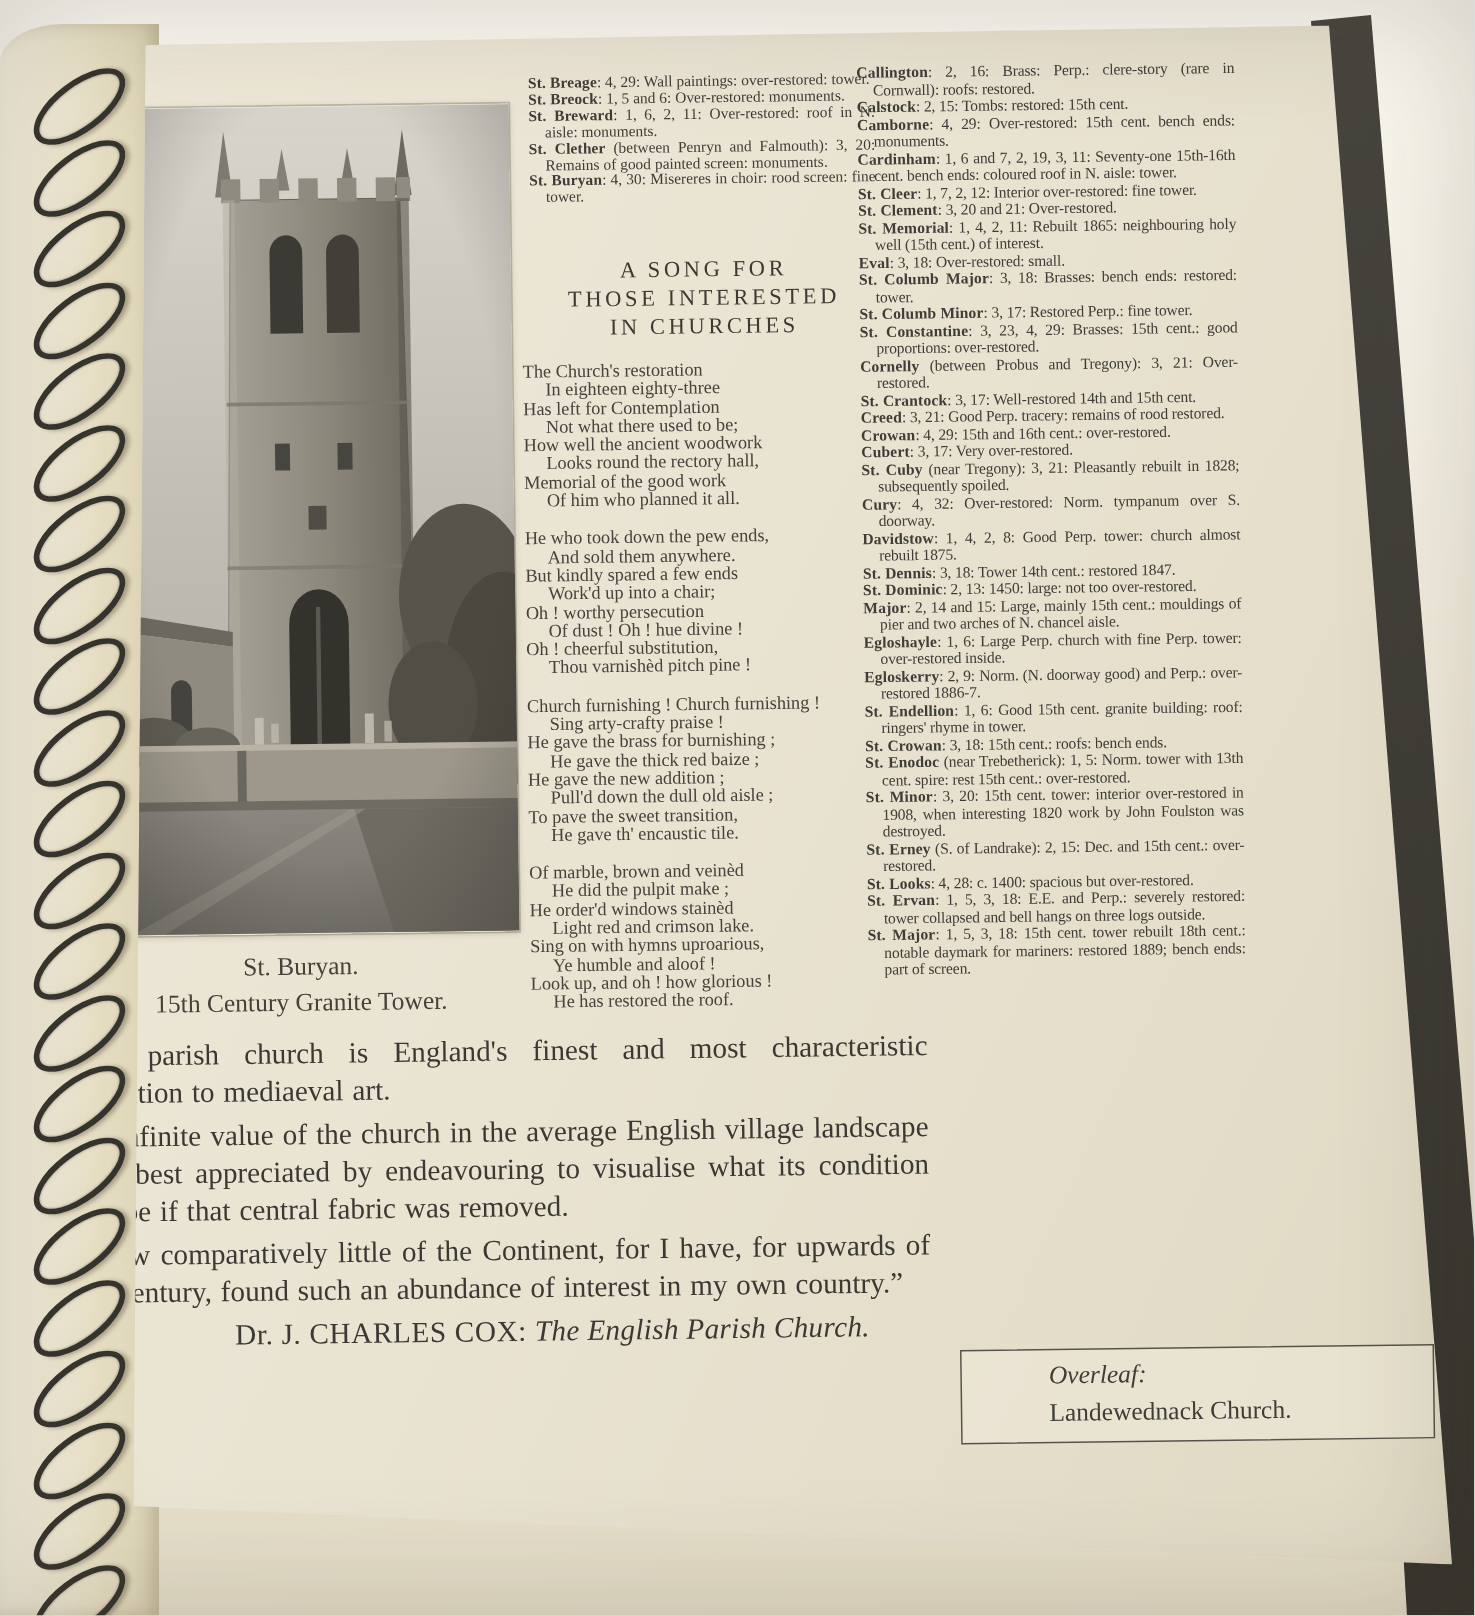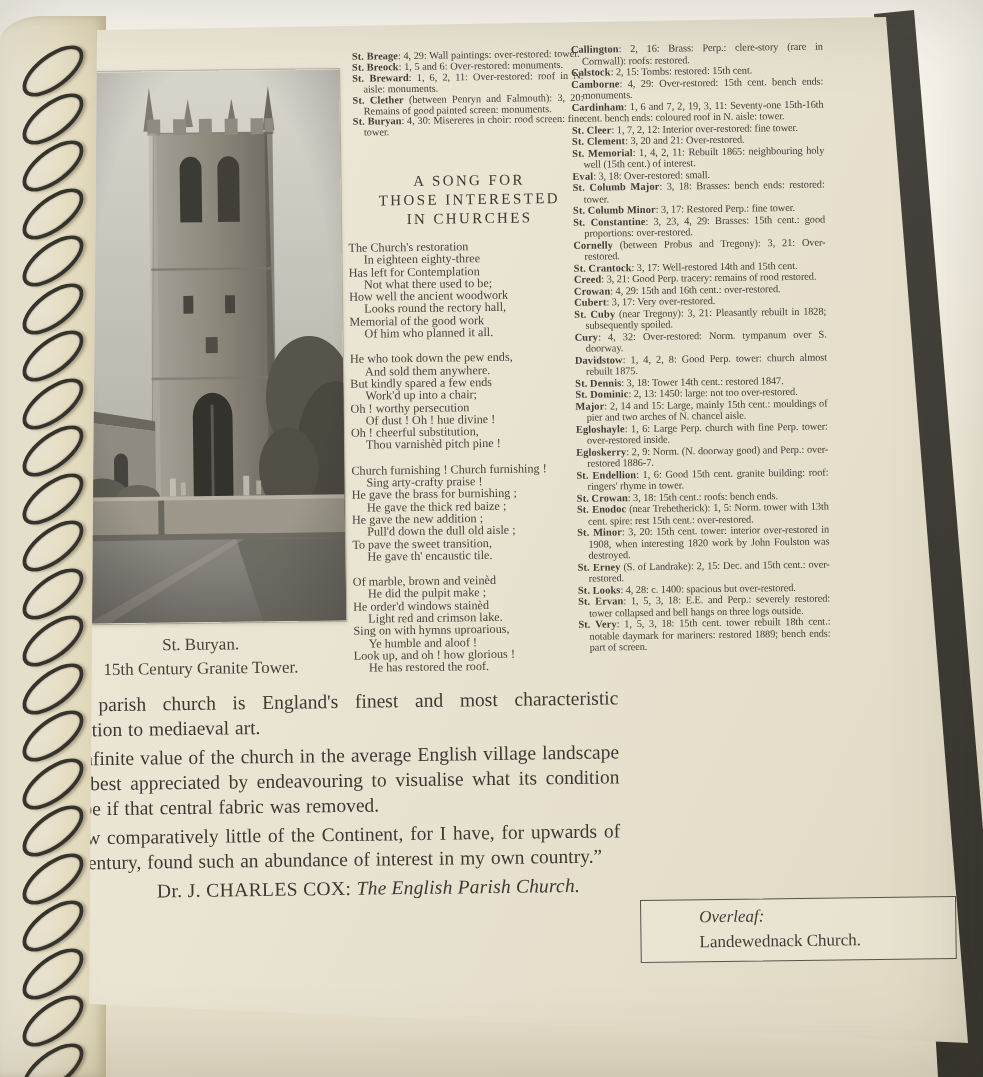--- a/index.html
+++ b/index.html
@@ -280,21 +280,21 @@
   <p class="entry"><b>St. Enodoc</b><span> (near Trebetherick): 1, 5: Norm. tower with 13th cent. spire: rest 15th cent.: over-restored.</span></p>
 
   <p class="entry"><b>St. Minor</b><span>: 3, 20: 15th cent. tower: interior over-restored in 1908, when interesting 1820 work by John Foulston was destroyed.</span></p>
 
   <p class="entry"><b>St. Erney</b><span> (S. of Landrake): 2, 15: Dec. and 15th cent.: over-restored.</span></p>
 
   <p class="entry"><b>St. Looks</b><span>: 4, 28: c. 1400: spacious but over-restored.</span></p>
 
   <p class="entry"><b>St. Ervan</b><span>: 1, 5, 3, 18: E.E. and Perp.: severely restored: tower collapsed and bell hangs on three logs outside.</span></p>
 
-  <p class="entry"><b>St. Very</b><span>: 1, 5, 3, 18: 15th cent. tower rebuilt 18th cent.: notable daymark for mariners: restored 1889; bench ends: part of screen.</span></p>
+  <p class="entry"><b>St. Major</b><span>: 1, 5, 3, 18: 15th cent. tower rebuilt 18th cent.: notable daymark for mariners: restored 1889; bench ends: part of screen.</span></p>
 </div>
 
       <div class="quotes">
         <div>
   <p class="quote">“ The parish church is England's finest and most characteristic contribution to mediaeval art.</p>
 
   <p class="quote">“ The infinite value of the church in the average English village landscape can be best appreciated by endeavouring to visualise what its condition would be if that central fabric was removed.</p>
 
   <p class="quote">“ I know comparatively little of the Continent, for I have, for upwards of half a century, found such an abundance of interest in my own country.”</p>
 </div>

